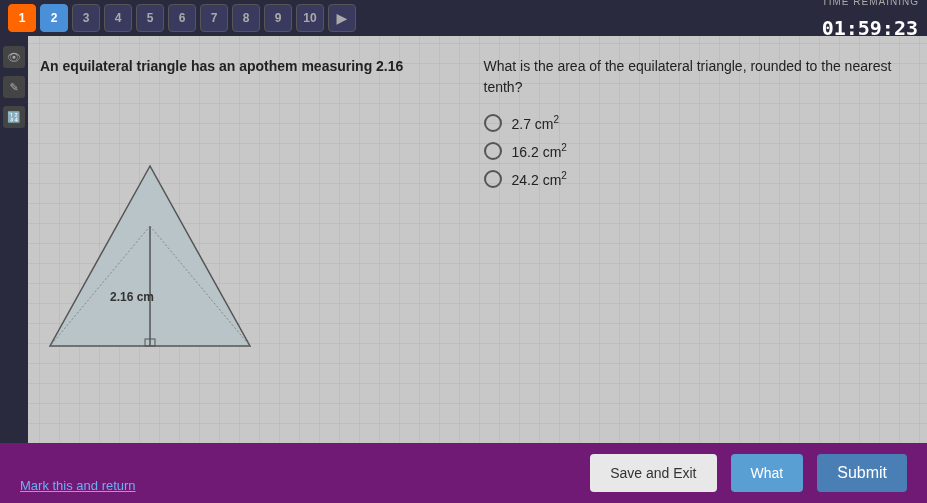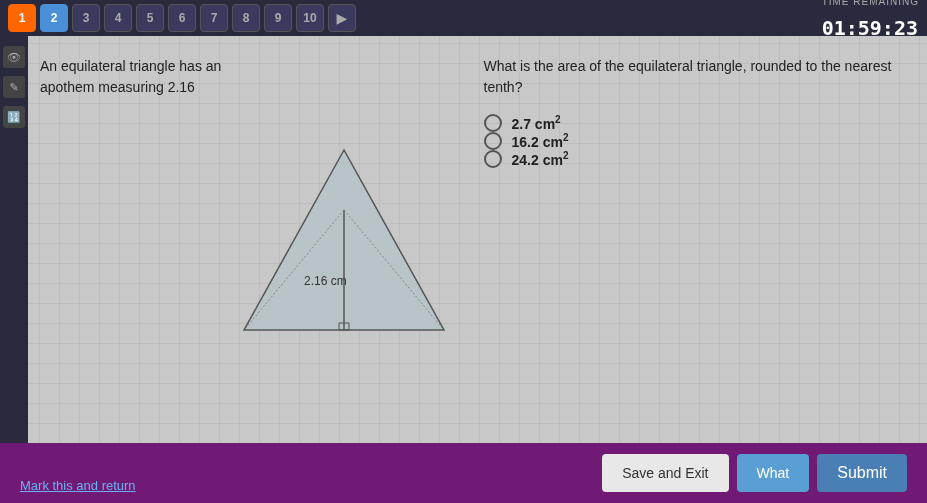--- a/index.html
+++ b/index.html
@@ -107,22 +107,23 @@
       height: calc(503px - 36px - 60px);
       display: flex;
       gap: 30px;
       position: relative;
     }
 
     
     .left-panel {
       flex: 1;
       display: flex;
-      flex-direction: row;
+      flex-direction: column;
       gap: 12px;
+      font-weight: bold;
     }
 
     .problem-text {
       font-size: 14px;
       color: #222;
       line-height: 1.5;
     }
 
     .triangle-container {
       flex: 1;
@@ -148,22 +149,21 @@
     .question-text {
       font-size: 14px;
       color: #222;
       line-height: 1.5;
       margin-bottom: 16px;
     }
 
     .options-list {
       display: flex;
       flex-direction: column;
-      gap: 0;
-      font-weight: bold;
+      gap: 10px;
     }
 
     .option-item {
       display: flex;
       align-items: center;
       gap: 10px;
       cursor: pointer;
     }
 
     .radio-circle {
@@ -202,21 +202,21 @@
       text-decoration: underline;
       cursor: pointer;
       position: absolute;
       left: 20px;
       bottom: 10px;
     }
 
     .bottom-buttons {
       margin-left: auto;
       display: flex;
-      gap: 8px;
+      gap: 14px;
     }
 
     .btn-save {
       background: #e8e8e8;
       color: #333;
       border: none;
       padding: 10px 20px;
       font-size: 14px;
       border-radius: 4px;
       cursor: pointer;

